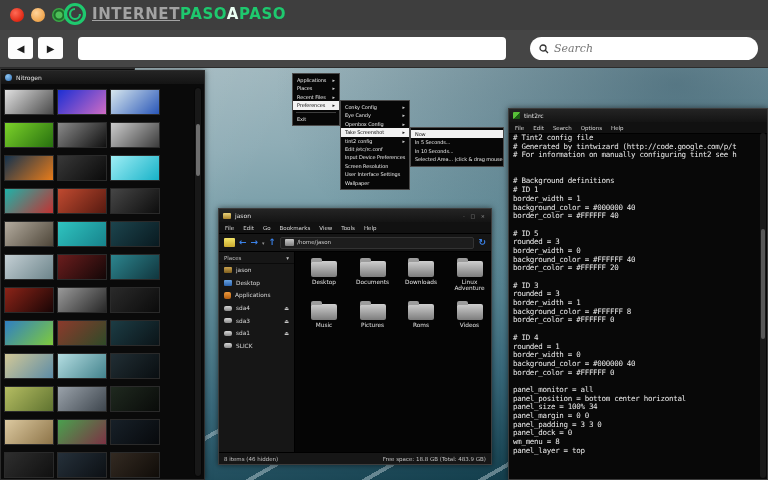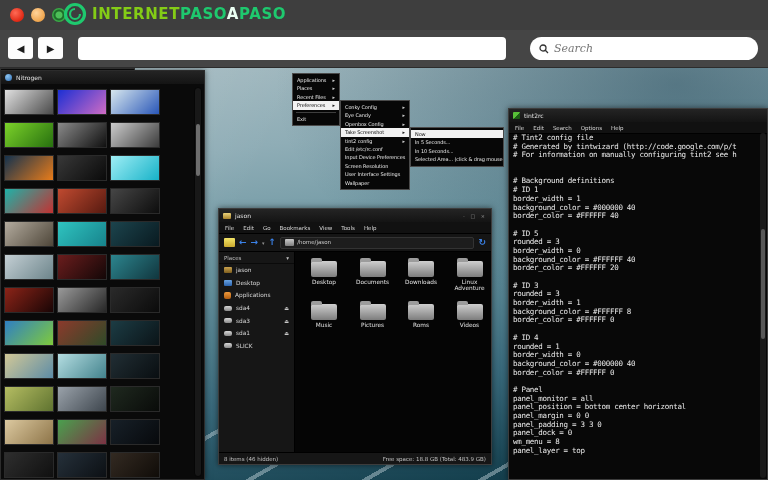--- a/index.html
+++ b/index.html
@@ -8,21 +8,21 @@
   #stage { position:relative; width:768px; height:480px; overflow:hidden; background:#fff; }
 
   
   .titlebar { position:absolute; left:0; top:0; width:768px; height:30px; background:#3e3e3e; }
   .traffic { position:absolute; top:8px; width:14px; height:14px; border-radius:50%; }
   .t-red { left:10px; background:radial-gradient(circle at 38% 35%, #ff6a55, #df2814 70%); }
   .t-orange { left:31px; background:radial-gradient(circle at 38% 35%, #ffd39a, #efa44c 70%); }
   .t-green { left:52px; background:radial-gradient(circle, #4dbf58 0 3px, #1e6e2a 4px 5px, #39a846 6px); }
   .logo { position:absolute; left:63px; top:2px; display:flex; align-items:center; gap:5px; }
   .logo-text { font-size:15px; font-weight:bold; letter-spacing:.6px; white-space:nowrap; }
-  .lg-white { color:#84cc16; } .lg-green { color:#1ec96e;margin-top:37px; } .lg-light { color:#eafff2; }
+  .lg-white { color:#a3a3a3;text-decoration:underline; } .lg-green { color:#1ec96e;margin-top:37px; } .lg-light { color:#eafff2; }
   .toolbar { position:absolute; left:0; top:30px; width:768px; height:38px; background:#454545; border-bottom:1px solid #2c2c2c; }
   .navbtn { position:absolute; top:7px; width:25px; height:22px; background:#fdfdfd; border-radius:3px; display:flex; align-items:center; justify-content:center; color:#1c1c1c; font-size:10px; cursor:default; }
   .nav-back { left:8px; } .nav-fwd { left:38px; }
   .addrbar { position:absolute; left:78px; top:7px; width:428px; height:23px; background:#ffffff; border-radius:4px; border:none; outline:none; font-size:10px; padding:0 8px; color:#222; }
   .searchbox { position:absolute; left:530px; top:7px; width:228px; height:23px; background:#ffffff; border-radius:12px; display:flex; align-items:center; padding:0 9px; gap:5px; }
   .searchbox input { border:none; outline:none; background:transparent; width:150px; font-size:11px; font-style:italic; font-family:"DejaVu Serif", serif; color:#333; }
 
   
   .screenshot { position:absolute; left:0; top:68px; width:768px; height:412px; overflow:hidden;
     background:
@@ -405,23 +405,23 @@
           <div class="code-line">border_width = 1</div>
           <div class="code-line">background_color = #FFFFFF 8</div>
           <div class="code-line">border_color = #FFFFFF 0</div>
           <div class="code-line"> </div>
           <div class="code-line"># ID 4</div>
           <div class="code-line">rounded = 1</div>
           <div class="code-line">border_width = 0</div>
           <div class="code-line">background_color = #000000 40</div>
           <div class="code-line">border_color = #FFFFFF 0</div>
           <div class="code-line"> </div>
-          <div class="code-line"># Panel</div>
           <div class="code-line">panel_monitor = all</div>
           <div class="code-line">panel_position = bottom center horizontal</div>
+          <div class="code-line">panel_size = 100% 34</div>
           <div class="code-line">panel_margin = 0 0</div>
           <div class="code-line">panel_padding = 3 3 0</div>
           <div class="code-line">panel_dock = 0</div>
           <div class="code-line">wm_menu = 8</div>
           <div class="code-line">panel_layer = top</div>
         </div>
       <div class="t2-scroll">
         <div class="t2-thumb"></div>
       </div>
     </div>

